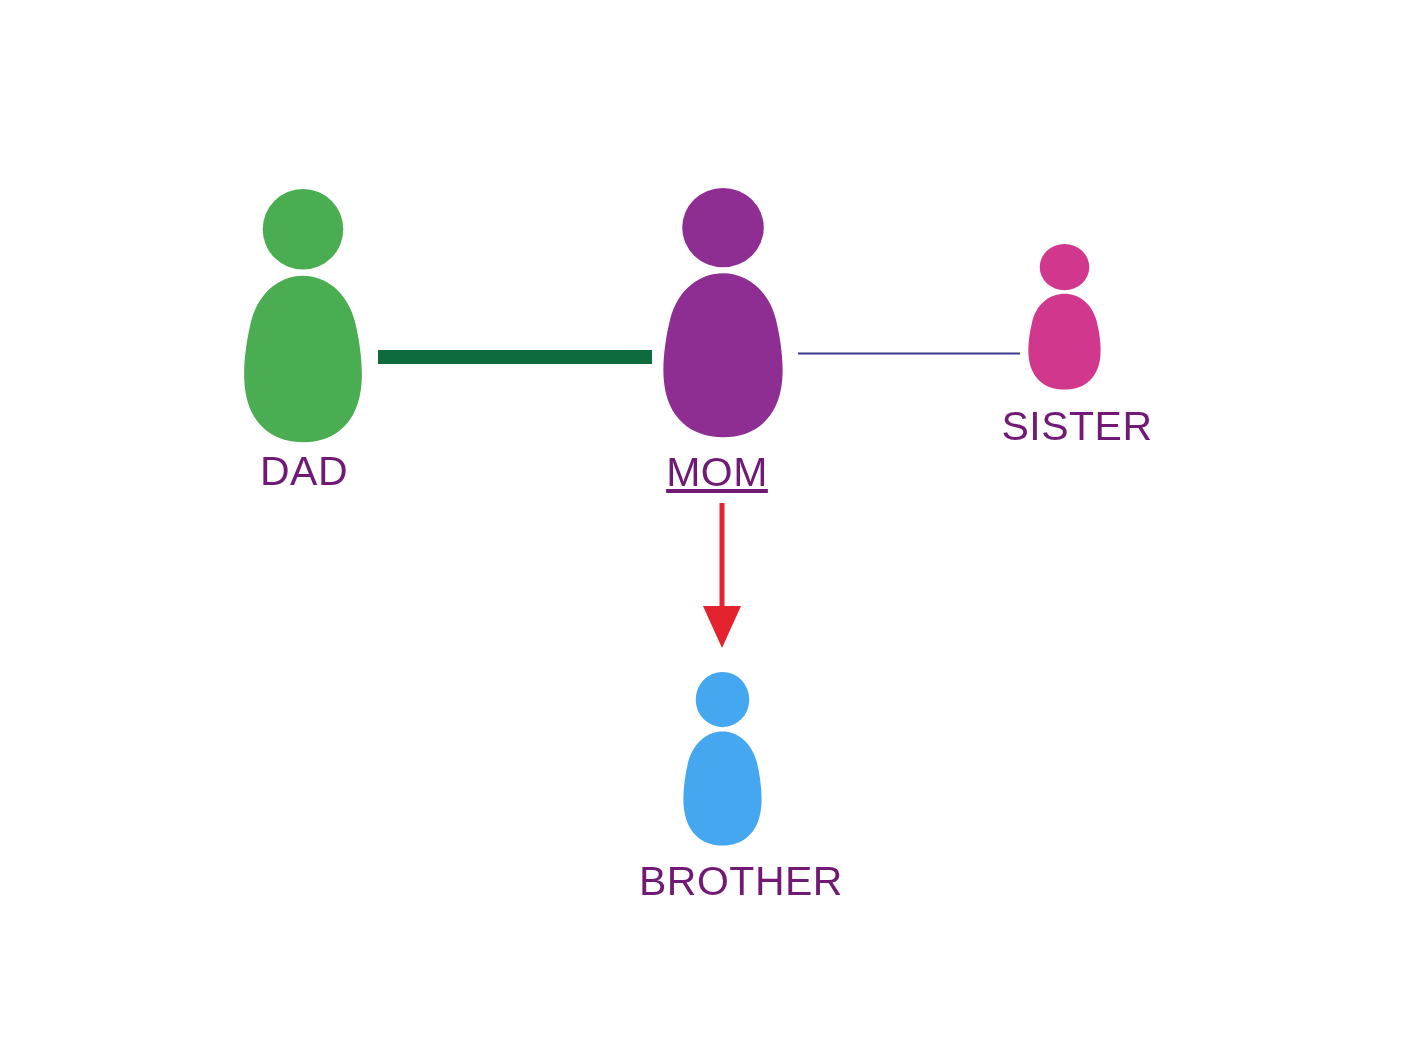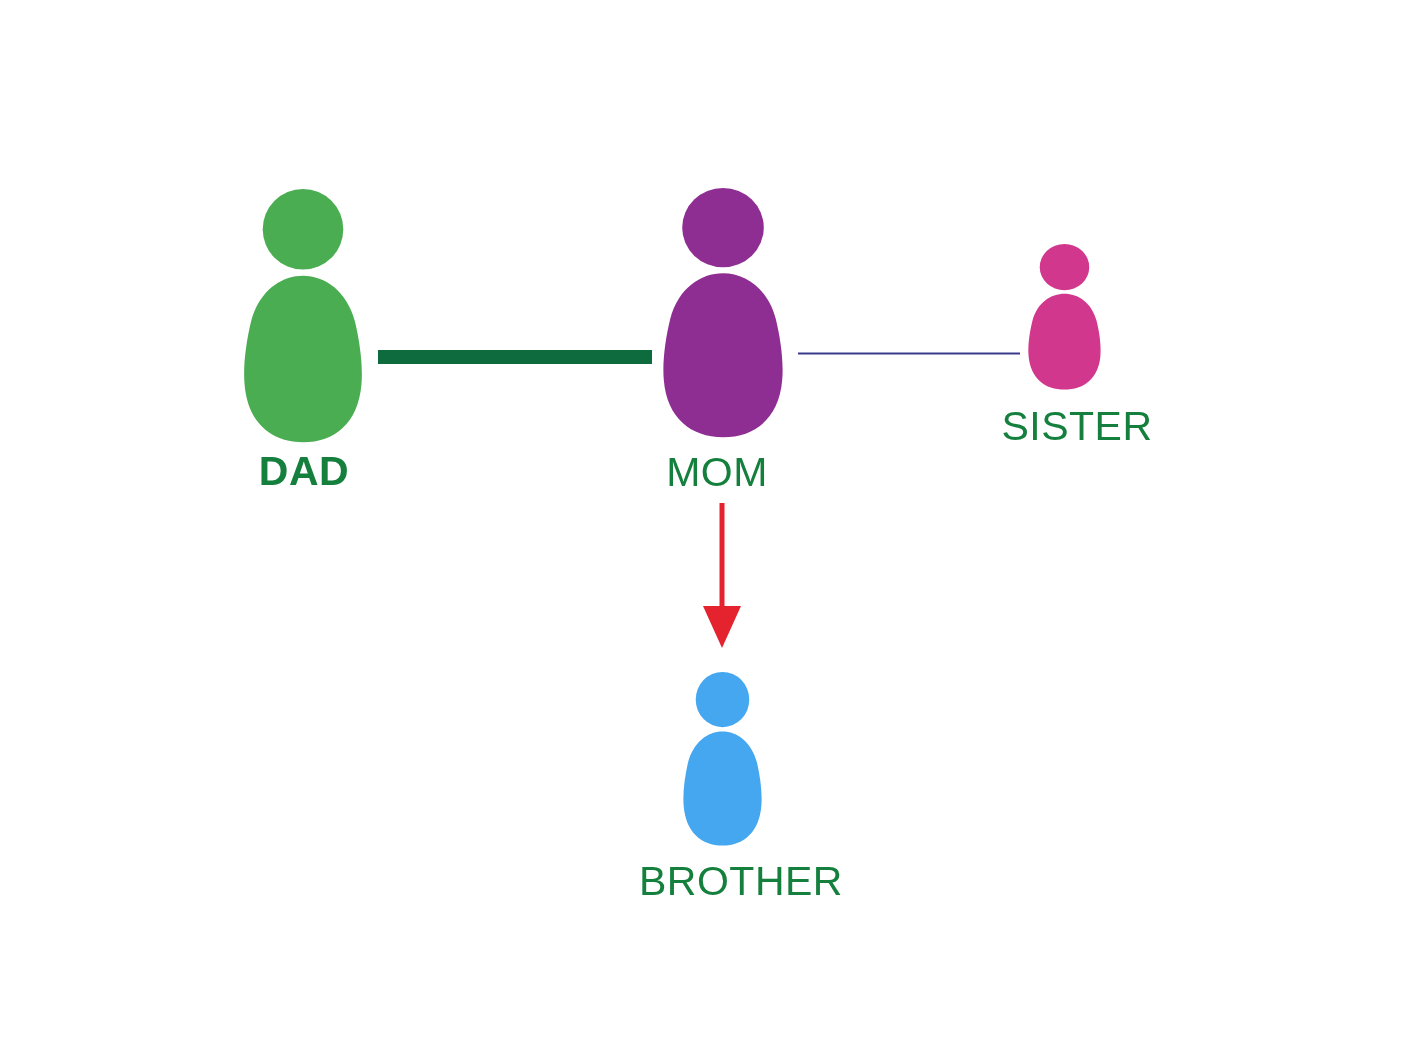--- a/index.html
+++ b/index.html
@@ -28,35 +28,35 @@
     margin: 0;
   }
   .person svg {
     display: block;
     width: 100%;
     height: 100%;
   }
   .node-label {
     position: absolute;
     transform: translateX(-50%);
-    color: #15803d;
+    color: #701a75;
     font-size: 41px;
     font-weight: 400;
     letter-spacing: 0.5px;
     white-space: nowrap;
     line-height: 1;
     text-align: right;
   }
   
   #node-dad     { left: 224px;  top: 189px; width: 158px; height: 254px; }
   #node-mom     { left: 643px;  top: 188px; width: 160px; height: 250px; }
   #node-sister  { left: 1016px; top: 244px; width: 97px;  height: 146px; }
   #node-brother { left: 670px;  top: 672px; width: 105px; height: 174px; }
-  #label-dad     { left: 304px;  top: 451px; font-weight: bold; }
-  #label-mom     { left: 717px;  top: 452px; }
+  #label-dad     { left: 304px;  top: 451px; }
+  #label-mom     { left: 717px;  top: 452px; text-decoration: underline; }
   #label-sister  { left: 1077px; top: 406px; }
   #label-brother { left: 741px;  top: 861px; }
 </style>
 </head>
 <body>
 
 <div class="canvas">
 
   <svg class="edges-layer" viewBox="0 0 1414 1046">
     <line x1="378" y1="357" x2="652" y2="357" stroke-width="14" stroke="#0E6B3D"></line>

